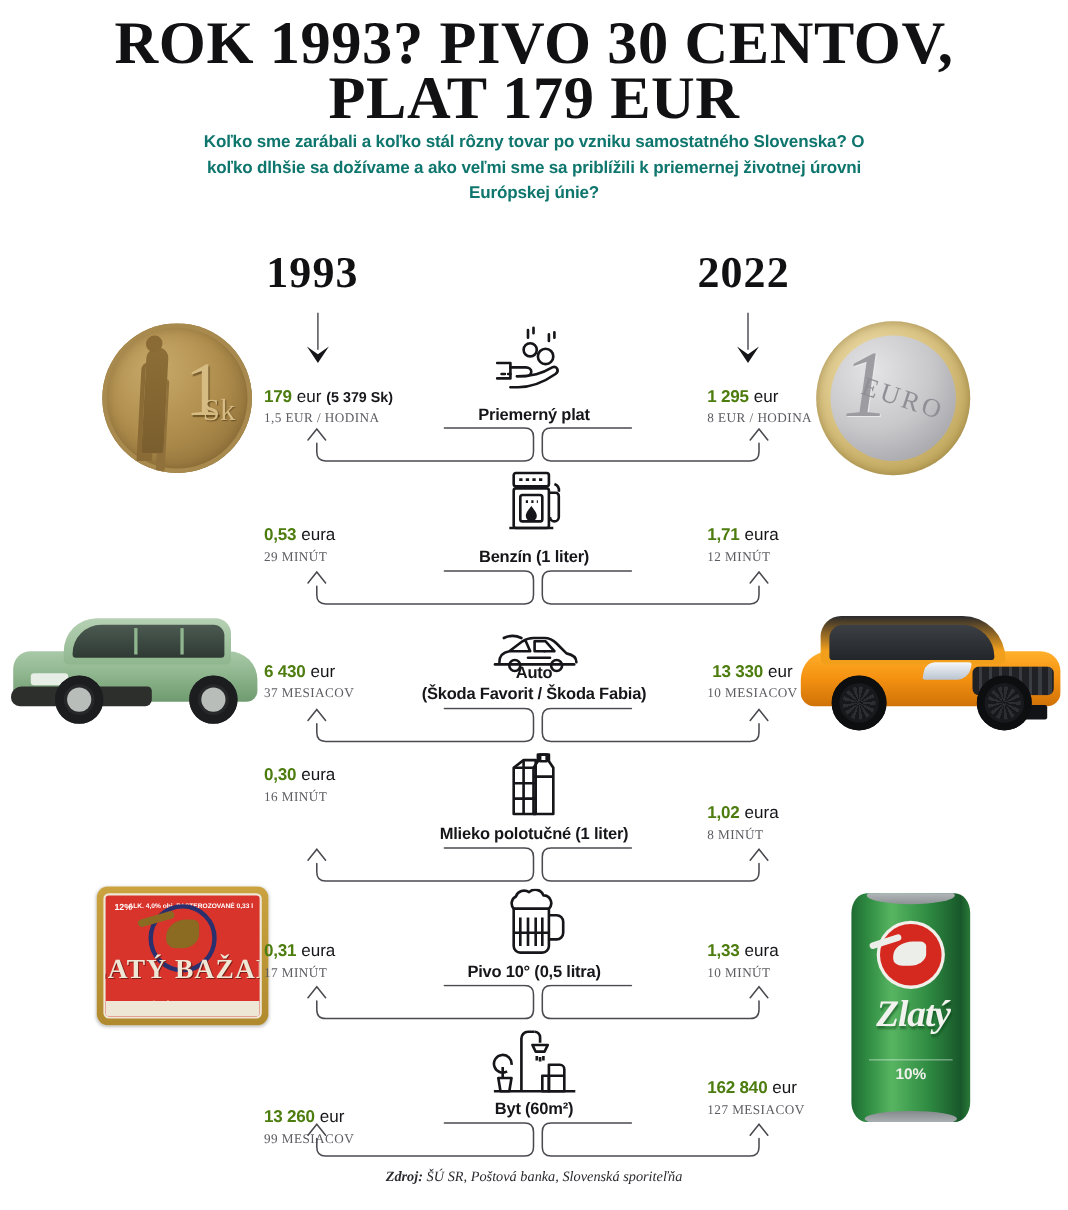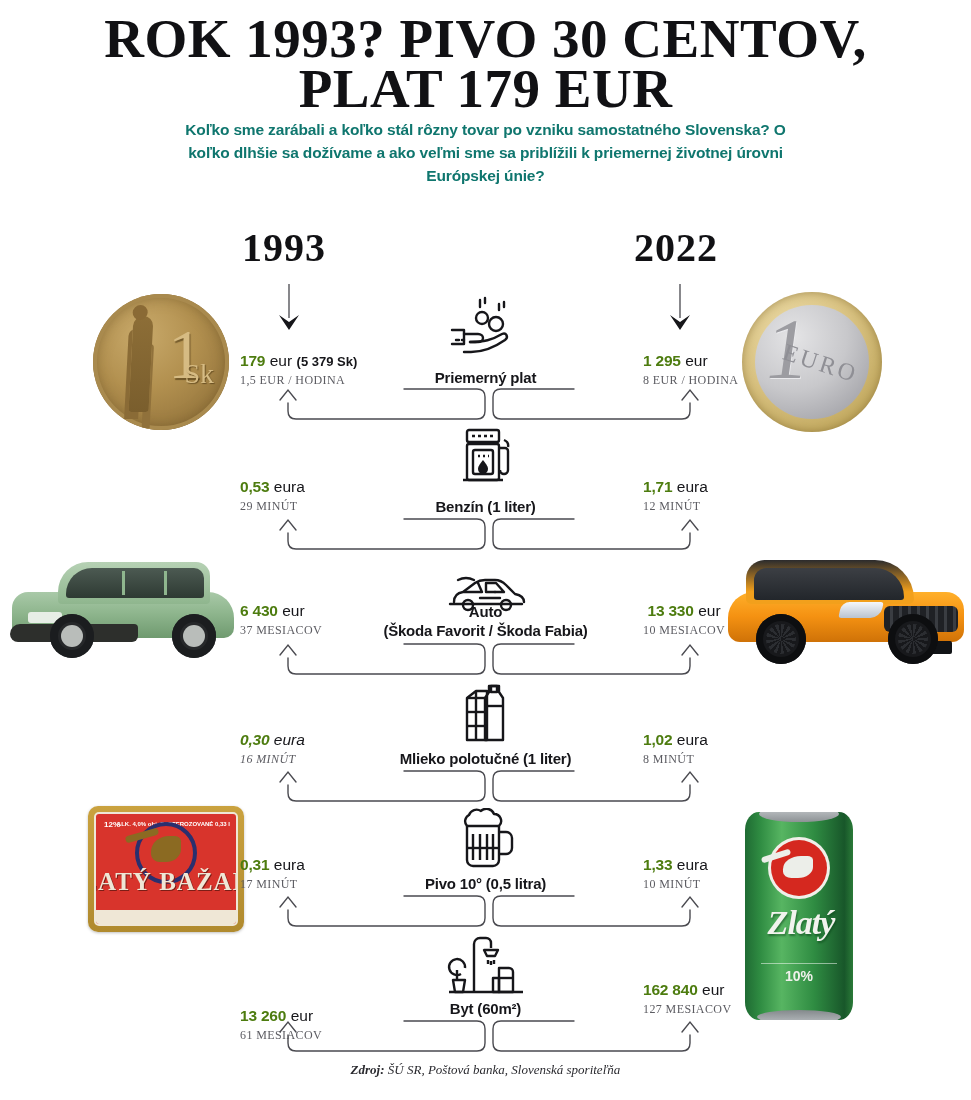--- a/index.html
+++ b/index.html
@@ -228,21 +228,21 @@
     position:absolute; left:0; right:0; bottom:8px; text-align:center;
     font-size:5px; color:#ffd9d4; letter-spacing:.4px;
   }
   .bz-label .strip{
     position:absolute; left:0; right:0; bottom:0; height:14px;
     background:#efe7d6;
   }
 
   
   .can {
-    left: 745px; top: 812px; width: 112px; height: 208px;
+    left: 774px; top: 812px; width: 112px; height: 208px;
   }
   .can .tin {
     position:absolute; left:0; top:0; width:108px; height:208px;
     border-radius: 14px/18px;
     background: linear-gradient(90deg,#1f6b33 0%, #2f8c42 14%, #57b562 34%, #2f8c42 64%, #18572a 92%, #2a7a38 100%);
     overflow:hidden;
   }
   .can .lid{
     position:absolute; left:14px; top:-6px; width:80px; height:16px;
     background: linear-gradient(180deg,#c9cdd0,#8d9295); border-radius:50%;
@@ -528,21 +528,21 @@
         <path d="M38 4 h6 v6 h-6Z"></path>
         <path d="M32 24 h18"></path>
         <path d="M14 16 l9-7 h11 v49 H14Z"></path>
         <path d="M14 16 h20"></path>
           <path d="M14 30 h20"></path>
           <path d="M14 44 h20"></path>
         <path d="M23 9 v49"></path>
       </svg>
     </div>
     <div class="center-label" style="top:749px;">Mlieko polotučné (1 liter)</div>
-    <div class="val left" style="top:731px;font-style:italic;">
+    <div class="val left" style="top:696px;">
       <span class="amount">0,30</span>
       <span class="unit">eura</span>
       <span class="sub">16 MINÚT</span>
     </div>
     <div class="val right" style="top:731px;">
       <span class="amount">1,02</span>
       <span class="unit">eura</span>
       <span class="sub">8 MINÚT</span>
     </div>
     <div class="bracket" style="top:770px;">
@@ -599,21 +599,21 @@
         <path d="M18 40 a8 8 0 1 1 4 -6"></path>
           <path d="M14 36 v10"></path>
         <path d="M10 46 h12 l-2 12 H12Z"></path>
         <path d="M6 58 h74"></path>
       </svg>
     </div>
     <div class="center-label" style="top:999px;">Byt (60m²)</div>
     <div class="val left" style="top:981px;margin-top:26px;">
       <span class="amount">13 260</span>
       <span class="unit">eur</span>
-      <span class="sub">61 MESIACOV</span>
+      <span class="sub">99 MESIACOV</span>
     </div>
     <div class="val right" style="top:981px;">
       <span class="amount">162 840</span>
       <span class="unit">eur</span>
       <span class="sub">127 MESIACOV</span>
     </div>
     <div class="bracket" style="top:1020px;">
       <svg width="971" height="36" viewBox="0 0 971 36" fill="none" stroke="#4a4a50" stroke-width="1.4" stroke-linecap="round">
         <path d="M404 1 H477 q8 0 8 8 v14 q0 8 -8 8 H296 q-8 0 -8 -8 v-8"></path>
         <path d="M574 1 H501 q-8 0 -8 8 v14 q0 8 8 8 H682 q8 0 8 -8 v-8"></path>

